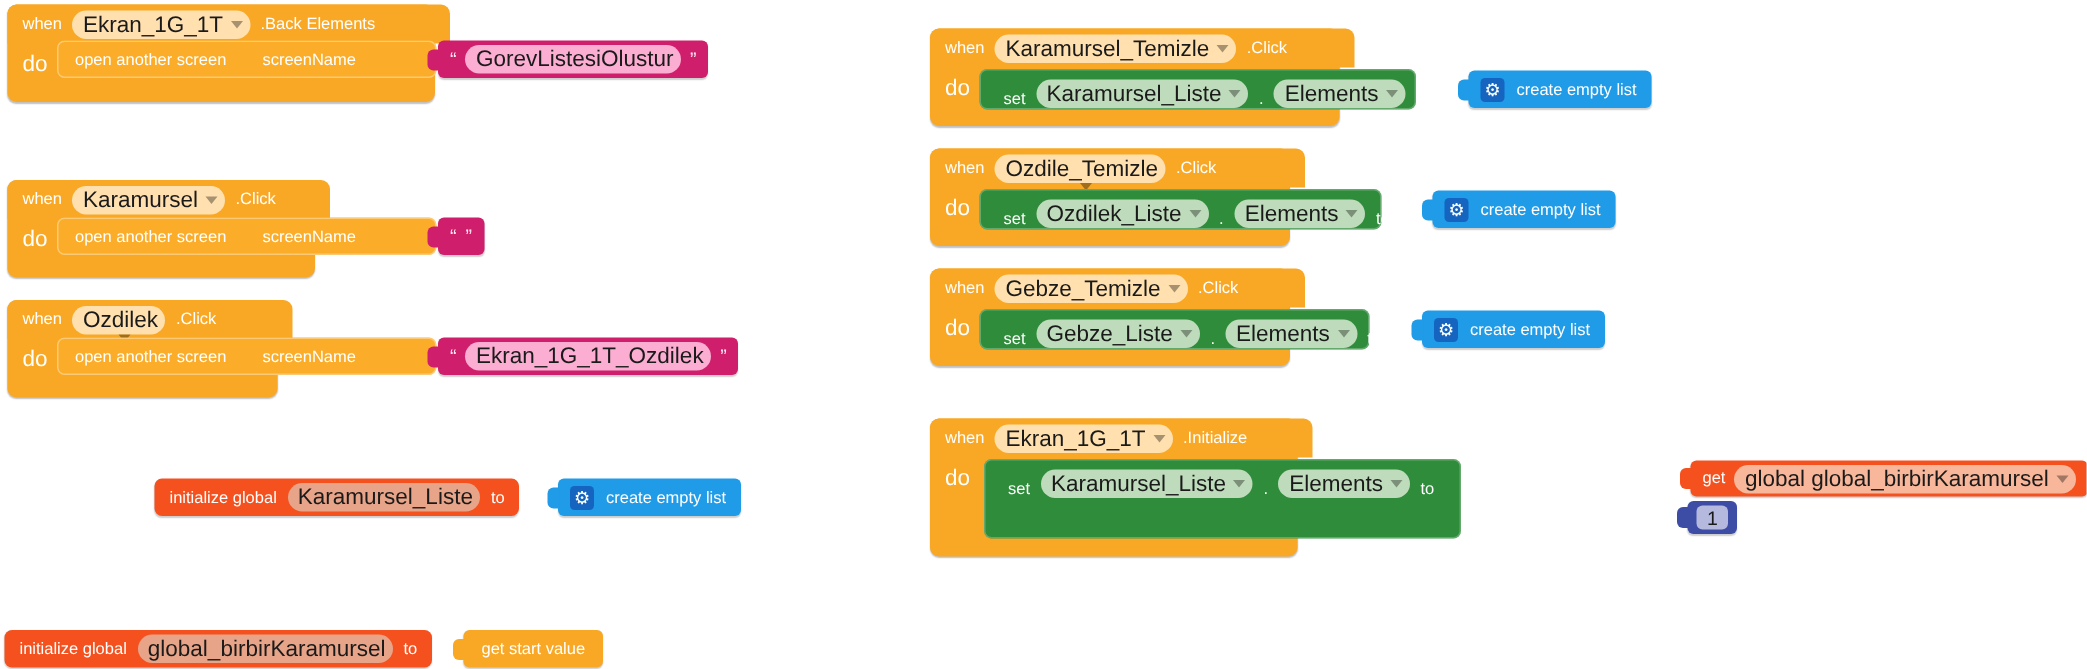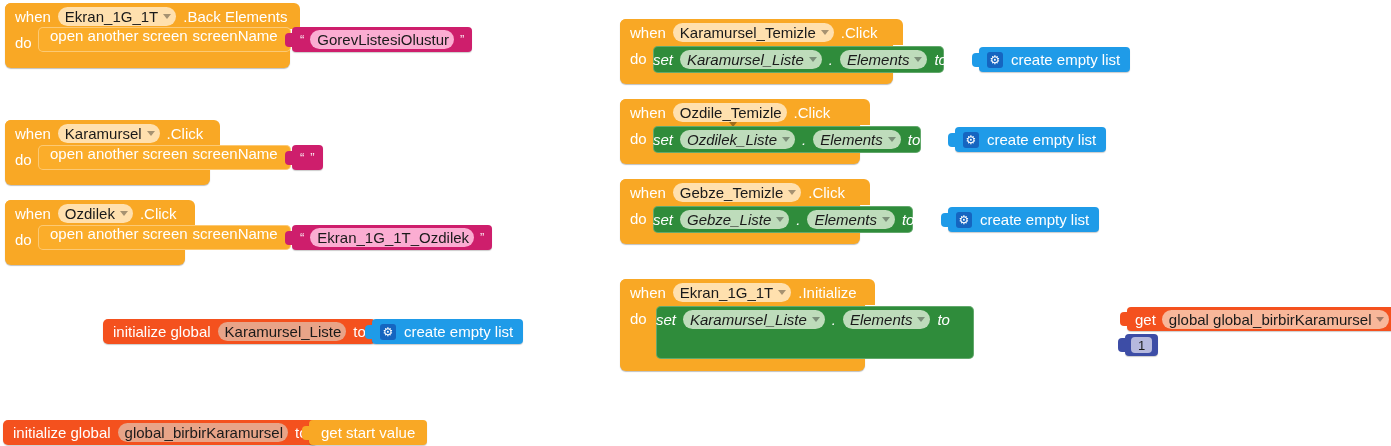--- a/index.html
+++ b/index.html
@@ -32,21 +32,21 @@
     white-space: nowrap;
     border-radius: 6px 6px 0 0;
     background: #F9A825;
   }
   .event-do {
     position: absolute; left: 10px;
     color: #fff; font-size: 15px;
     white-space: nowrap;
   }
 
-  .lbl { color: #ffffff; font-size: 15px; white-space: nowrap; }
+  .lbl { color: #ffffff; font-size: 11px; white-space: nowrap; }
 
   
   .field {
     display: inline-flex; align-items: center;
     height: 19px; padding: 0 5px 0 7px;
     border-radius: 10px;
     font-size: 15px; color: #1a1a1a;
     white-space: nowrap;
     line-height: 19px;
   }
@@ -62,35 +62,35 @@
     border-right: 4px solid transparent;
     border-top: 5px solid rgba(0,0,0,.35);
     display: inline-block;
   }
 
   
   .stmt-orange {
     background: #FBAD2A;
     border-radius: 5px;
     box-shadow: inset 0 0 0 1px rgba(255,255,255,.35);
-    display: flex; align-items: flex-start;
+    display: flex; align-items: center;
     padding: 0 8px 0 12px;
-    gap: 5px;
+    gap: 24px;
   }
   
   .stmt-green {
     background: #2F8C3B;
     border-radius: 5px;
     box-shadow: inset 0 0 0 1px rgba(255,255,255,.25);
   }
   .stmt-green-row {
     position: absolute; left: 0; top: 0;
     height: 26px;
-    display: flex; align-items: center;
-    gap: 7px; padding-left: 0; font-style: italic;
+    display: flex; align-items: flex-end;
+    gap: 7px; padding-left: 16px;
   }
 
   
   .val {
     display: flex; align-items: center;
     border-radius: 4px;
     box-shadow: 0 1px 1px rgba(0,0,0,.2);
   }
   .val-blue   { background: #1F9BE8; color: #fff; }
   .val-pink   { background: #CE1E6C; color: #fff; }
@@ -175,21 +175,21 @@
   </div>
   <div class="blk val val-pink" style="left:292px; top:145px; height:25px; padding:0 8px; gap:6px;">
     <span class="plug" style="background:#CE1E6C;"></span>
     <span class="quote">“</span>
     <span class="quote">”</span>
   </div>
 
   <div class="blk event" style="left:5px; top:200px; width:180px; height:65px;">
     <div class="event-head" style="width:180px;">
       <span class="lbl">when</span>
-      <span class="field field-orange" style="margin:0 7px;">
+      <span class="field field-orange" style="margin:0 7px;flex-direction:column;">
         <span>Ozdilek</span>
         <i class="caret"></i>
       </span>
       <span class="lbl">.Click</span>
     </div>
     <div class="event-do" style="top:31px;">do</div>
   </div>
   <div class="blk stmt-orange" style="left:38px; top:225px; width:253px; height:25px;">
     <span class="lbl">open another screen</span>
     <span class="lbl">screenName</span>

